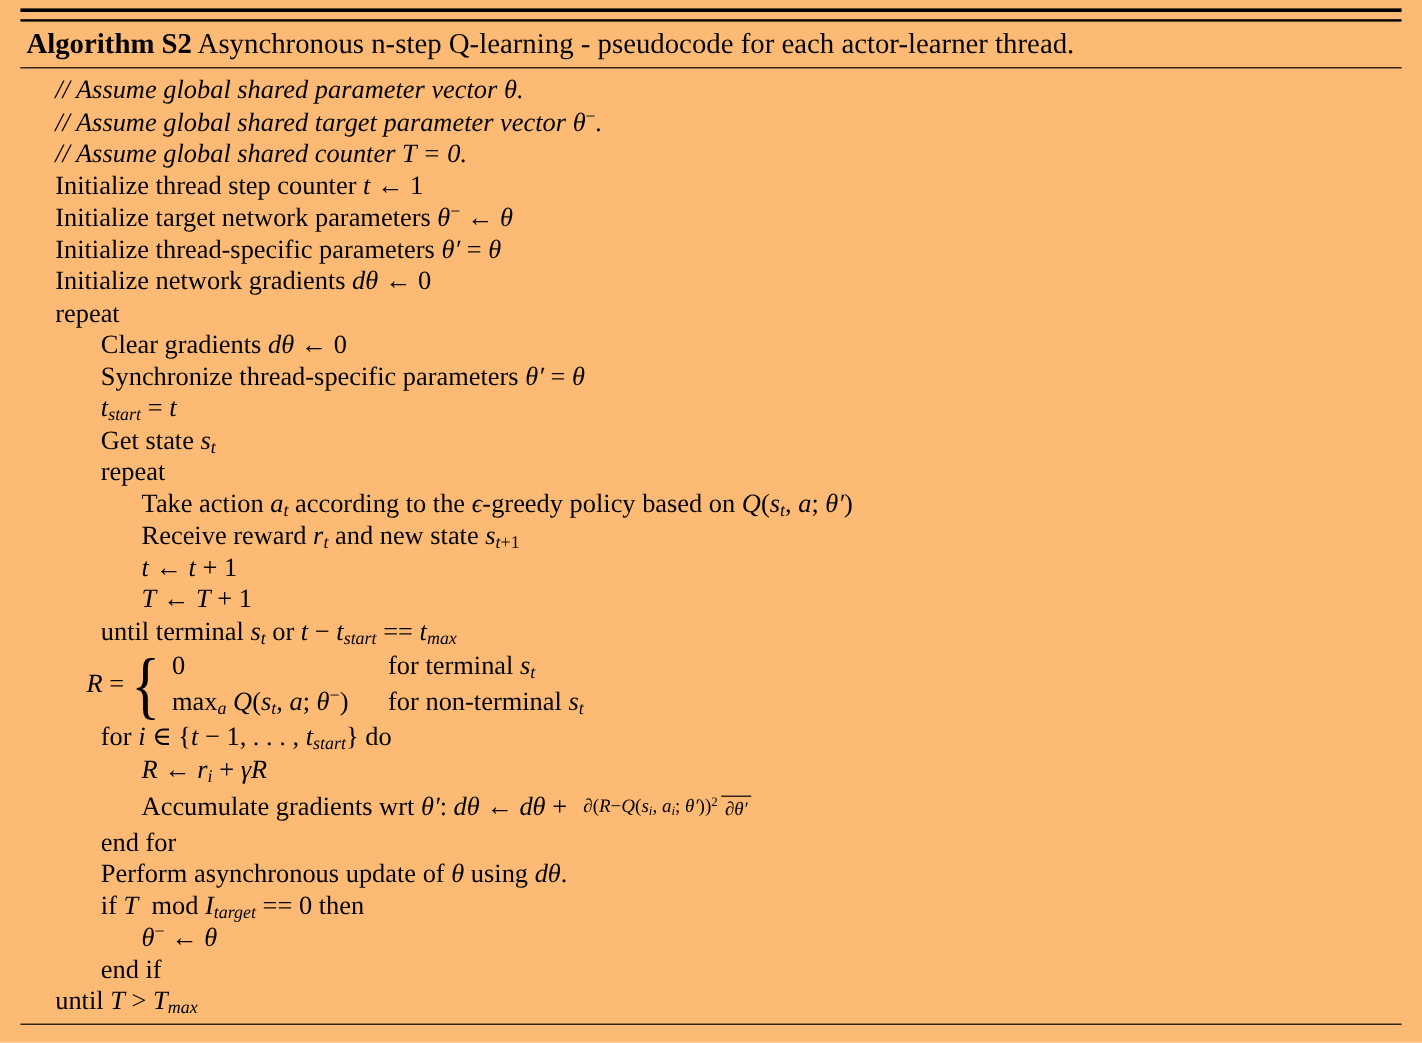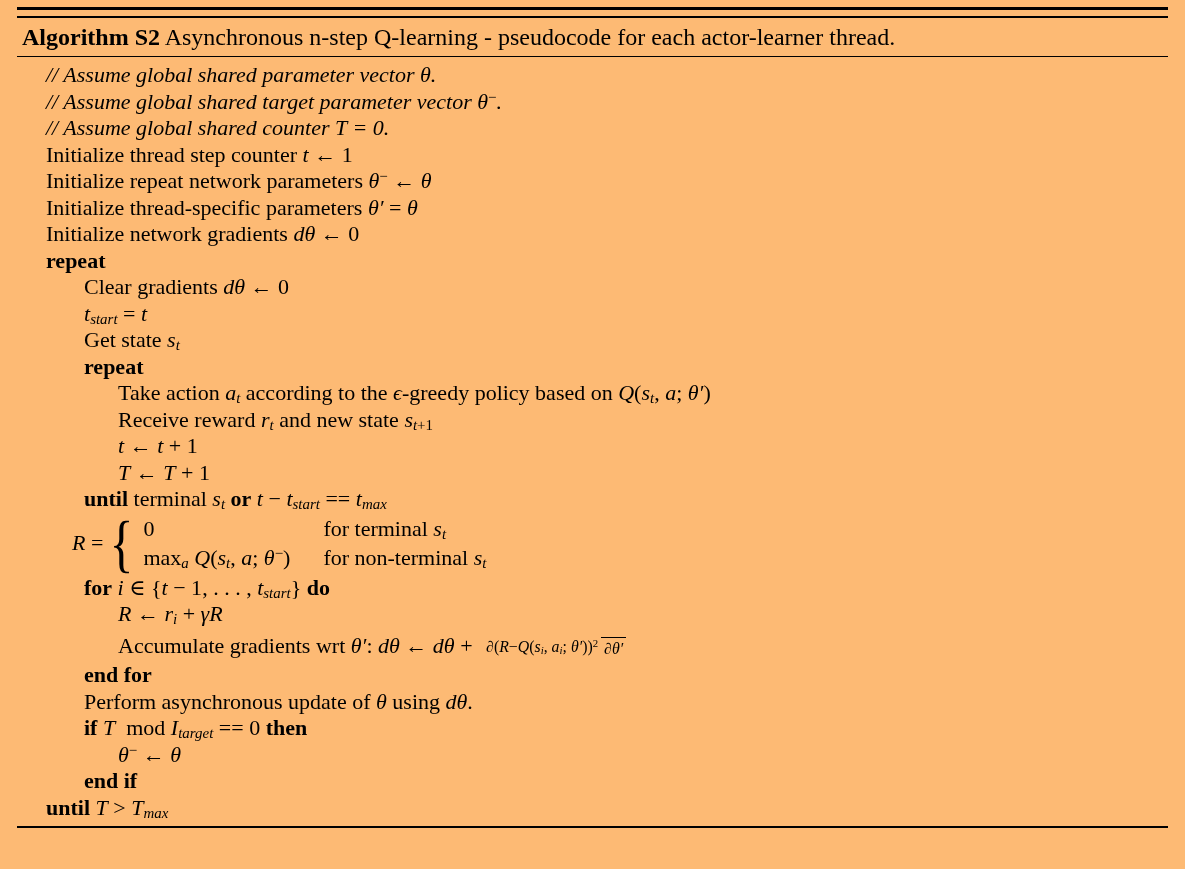--- a/index.html
+++ b/index.html
@@ -27,21 +27,21 @@
 
   .algo-body { padding-top: 5px; font-size: 22px; }
 
   .algo-line { line-height: 26.5px; min-height: 26.5px; white-space: nowrap; }
   .algo-line.i0 { padding-left: 29px; }
   .algo-line.i1 { padding-left: 67px; }
   .algo-line.i2 { padding-left: 101px; }
 
   .rm { font-style: normal; }
   .it { font-style: italic; }
-  .bf { font-weight: bold; font-style: normal; }
+  .bf { font-weight: normal; font-style: normal; }
 
   sub { font-size: 0.68em; vertical-align: -0.22em; line-height: 0; }
   sup { font-size: 0.68em; vertical-align: 0.5em;  line-height: 0; }
 
   
   .algo-line.cases {
     display: flex;
     align-items: center;
     padding-left: 55px;
     margin: 3px 0;
@@ -88,25 +88,26 @@
     <span class="title-label">Algorithm S2</span><span class="title-text"> Asynchronous n-step Q-learning - pseudocode for each actor-learner thread.</span>
   </div>
 
   <div class="rule thin"></div>
 
   <div class="algo-body">
       <div class="algo-line i0"><span class="it">// Assume global shared parameter vector </span><span class="it">θ</span><span class="it">.</span></div>
       <div class="algo-line i0"><span class="it">// Assume global shared target parameter vector </span><span class="it">θ</span><sup><span class="rm">−</span></sup><span class="it">.</span></div>
       <div class="algo-line i0"><span class="it">// Assume global shared counter </span><span class="it">T</span><span class="it"> = 0.</span></div>
       <div class="algo-line i0"><span class="rm">Initialize thread step counter </span><span class="it">t</span><span class="rm"> ← 1</span></div>
-      <div class="algo-line i0"><span class="rm">Initialize repeat network parameters </span><span class="it">θ</span><sup><span class="rm">−</span></sup><span class="rm"> ← </span><span class="it">θ</span></div>
+      <div class="algo-line i0"><span class="rm">Initialize target network parameters </span><span class="it">θ</span><sup><span class="rm">−</span></sup><span class="rm"> ← </span><span class="it">θ</span></div>
       <div class="algo-line i0"><span class="rm">Initialize thread-specific parameters </span><span class="it">θ′</span><span class="rm"> = </span><span class="it">θ</span></div>
       <div class="algo-line i0"><span class="rm">Initialize network gradients </span><span class="it">dθ</span><span class="rm"> ← 0</span></div>
       <div class="algo-line i0"><span class="bf">repeat</span></div>
       <div class="algo-line i1"><span class="rm">Clear gradients </span><span class="it">dθ</span><span class="rm"> ← 0</span></div>
+      <div class="algo-line i1"><span class="rm">Synchronize thread-specific parameters </span><span class="it">θ′</span><span class="rm"> = </span><span class="it">θ</span></div>
       <div class="algo-line i1"><span class="it">t</span><sub><span class="it">start</span></sub><span class="rm"> = </span><span class="it">t</span></div>
       <div class="algo-line i1"><span class="rm">Get state </span><span class="it">s</span><sub><span class="it">t</span></sub></div>
       <div class="algo-line i1"><span class="bf">repeat</span></div>
       <div class="algo-line i2"><span class="rm">Take action </span><span class="it">a</span><sub><span class="it">t</span></sub><span class="rm"> according to the </span><span class="it">ϵ</span><span class="rm">-greedy policy based on </span><span class="it">Q</span><span class="rm">(</span><span class="it">s</span><sub><span class="it">t</span></sub><span class="rm">, </span><span class="it">a</span><span class="rm">; </span><span class="it">θ′</span><span class="rm">)</span></div>
       <div class="algo-line i2"><span class="rm">Receive reward </span><span class="it">r</span><sub><span class="it">t</span></sub><span class="rm"> and new state </span><span class="it">s</span><sub><span class="it">t</span><span class="rm">+1</span></sub></div>
       <div class="algo-line i2"><span class="it">t</span><span class="rm"> ← </span><span class="it">t</span><span class="rm"> + 1</span></div>
       <div class="algo-line i2"><span class="it">T</span><span class="rm"> ← </span><span class="it">T</span><span class="rm"> + 1</span></div>
       <div class="algo-line i1"><span class="bf">until</span><span class="rm"> terminal </span><span class="it">s</span><sub><span class="it">t</span></sub><span class="rm"> </span><span class="bf">or</span><span class="rm"> </span><span class="it">t</span><span class="rm"> − </span><span class="it">t</span><sub><span class="it">start</span></sub><span class="rm"> == </span><span class="it">t</span><sub><span class="it">max</span></sub></div>
       <div class="algo-line i1 cases">
         <span class="cases-lhs"><span class="it">R</span><span class="rm"> =</span></span>

